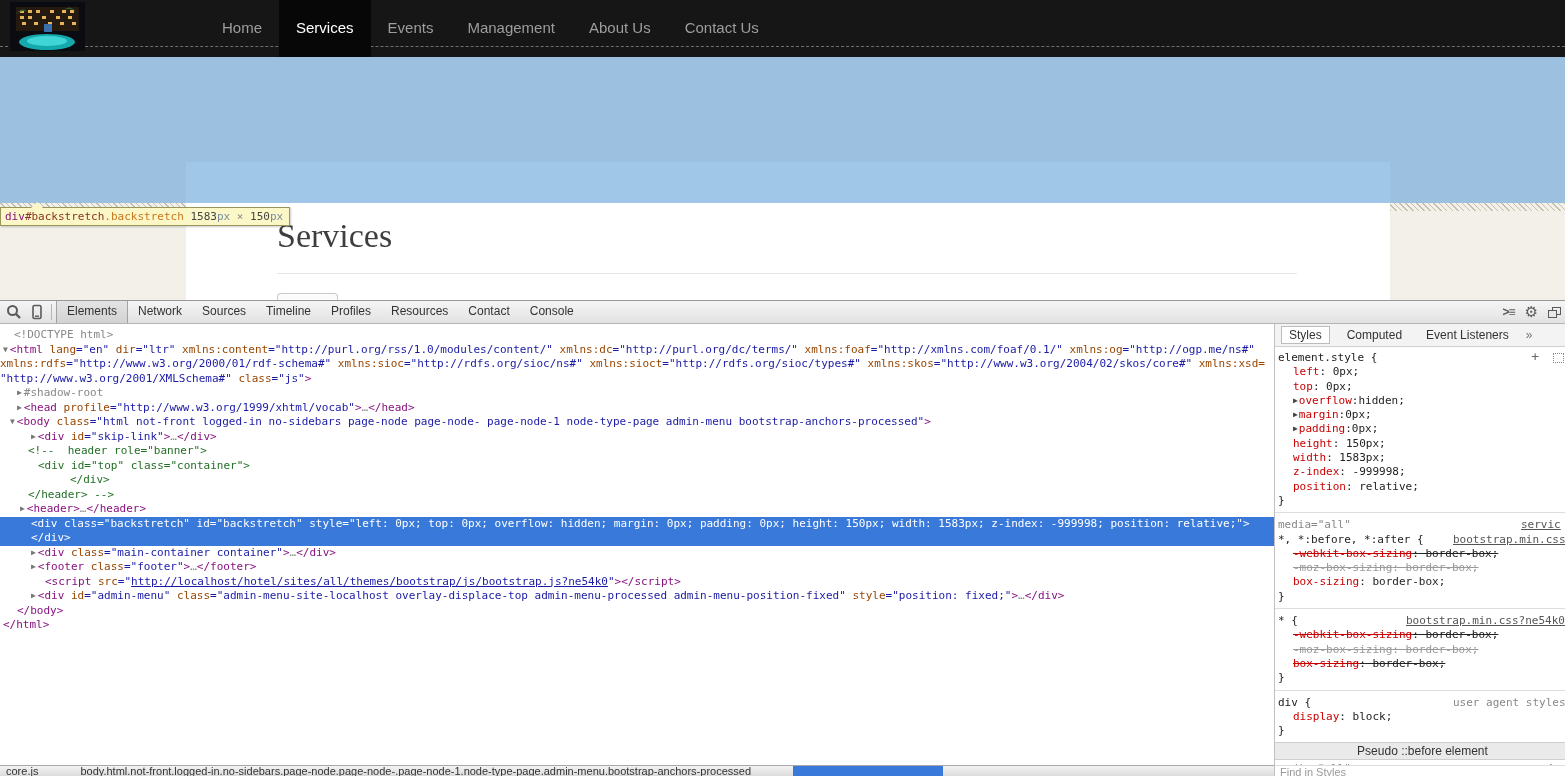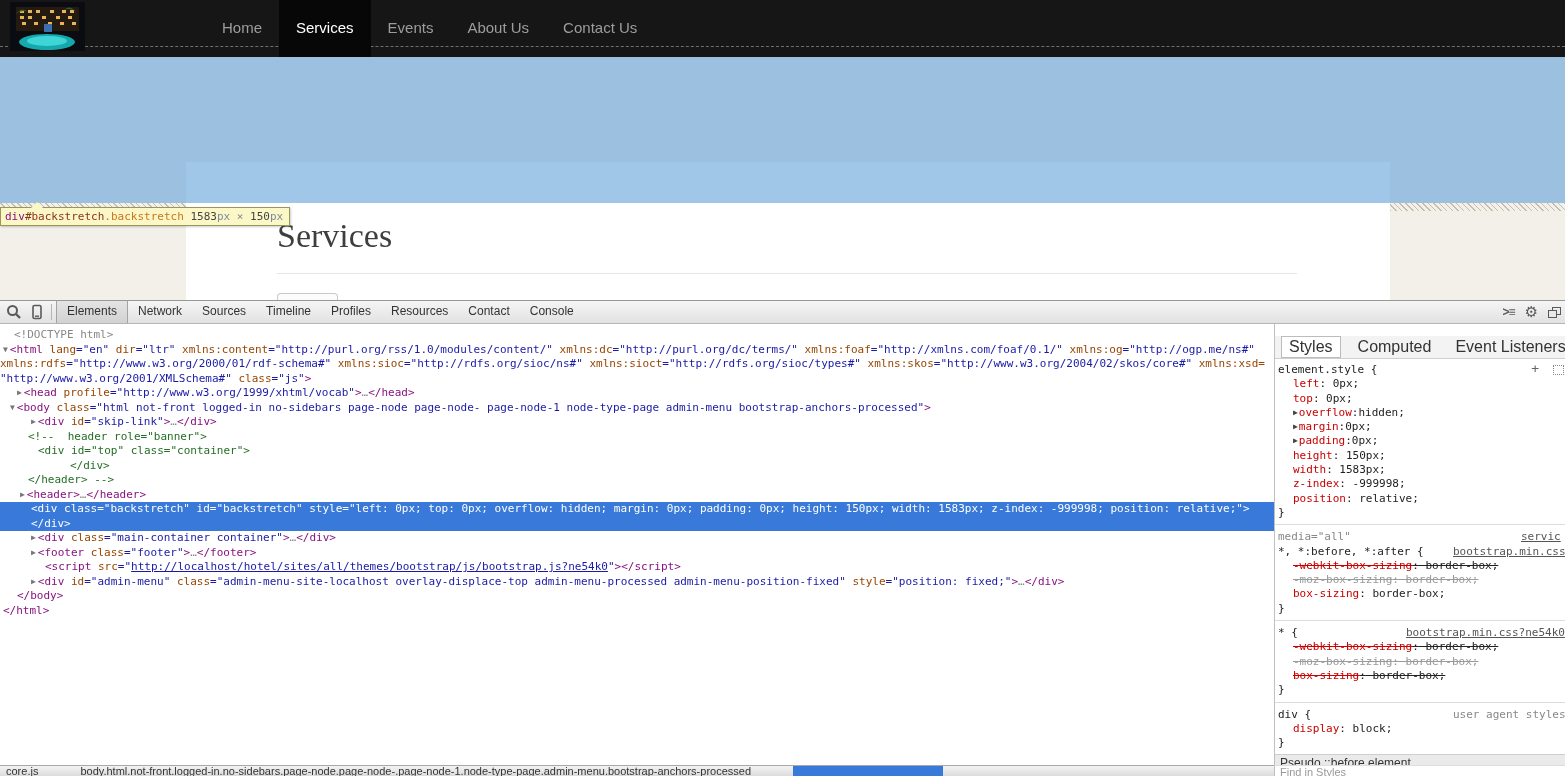--- a/index.html
+++ b/index.html
@@ -49,36 +49,36 @@
   .tl { white-space:pre; height:14.5px; line-height:14.5px; overflow:hidden; font-family:"DejaVu Sans Mono", monospace; font-size:11px; color:#222; }
   .tl span.g { color:#888; } .tl span.t { color:#881280; } .tl span.a { color:#994500; }
   .tl span.v { color:#1a1aa6; } .tl span.c { color:#236e25; }
   .tl span.lk { color:#1a1aa6; text-decoration:underline; }
   .tl span.ar { color:#777; font-size:8px; margin-right:2px; vertical-align:1px; }
   .tl.hl { background:#3879d9; }
   .tl.hl span { color:#fff !important; }
 
   
   .dt-styles { position:absolute; left:1274px; top:23px; right:0; bottom:11px; background:#fff; border-left:1px solid #c0c0c0; overflow:hidden; }
-  .sp-tabs { height:23px; background:#f3f3f3; border-bottom:1px solid #cfcfcf; display:flex; align-items:center; font-size:16px; color:#333;margin-top:12px; }
+  .sp-tabs { height:23px; background:#f3f3f3; border-bottom:1px solid #cfcfcf; display:flex; align-items:center; font-size:12px; color:#333; }
   .sp-tab { padding:1px 7px; margin-left:10px; cursor:pointer; white-space:nowrap; }
   .sp-tab.selected { background:#fff; border:1px solid #bcbcbc; margin-left:6px; }
   .sp-ovf { color:#777; margin-left:10px; cursor:pointer; }
   .sp-rows { padding-top:4px; }
   .sp-row { position:relative; height:14.3px; line-height:14.3px; font-family:"DejaVu Sans Mono", monospace; font-size:11px; color:#222; padding-left:3px; white-space:pre; }
   .sp-prop { padding-left:18px; }
   .pname { color:#c80000; } .pval { color:#222; }
   .strike-all .pname, .strike-all .pval { text-decoration:line-through; }
   .strike-gray .pname, .strike-gray .pval { color:#9a9a9a; text-decoration:line-through; }
   .varrow { color:#444; font-size:8px; vertical-align:1px; margin-right:1px; }
   .sp-link { position:absolute; top:0; color:#555; text-decoration:underline; white-space:pre; cursor:pointer; }
   .sp-glink { position:absolute; top:0; color:#888; white-space:pre; }
   .sp-media { color:#888; }
   .sp-sep { height:5px; border-bottom:1px solid #ddd; margin-bottom:5px; }
-  .pseudo-band { height:18px; line-height:17px; background:#eaeaea; border-top:1px solid #cfcfcf; border-bottom:1px solid #cfcfcf; font-family:"Liberation Sans", sans-serif; font-size:12px; color:#333; padding-left:5px; margin:4px 0 2px; }
+  .pseudo-band { height:18px; line-height:17px; background:#eaeaea; border-top:1px solid #cfcfcf; border-bottom:1px solid #cfcfcf; font-family:"Liberation Sans", sans-serif; font-size:12px; color:#333; padding-left:5px; margin:4px 0 2px;text-align:center; }
   .sp-plus { position:absolute; right:26px; top:-1px; color:#666; font-size:13px; cursor:pointer; }
   .sp-state { position:absolute; right:1px; top:2px; width:11px; height:10px; border:1px dotted #888; cursor:pointer; }
 
   
   .dt-status { position:absolute; left:0; bottom:0; width:1274px; height:11px; background:linear-gradient(#f3f3f3,#dcdcdc); border-top:1px solid #a8a8a8; white-space:nowrap; overflow:hidden; padding-left:6px; }
   .crumb { display:inline-block; font-size:11px; line-height:11px; color:#333; margin-right:42px; vertical-align:top; cursor:pointer; }
   .crumb.sel { background:#3879d9; color:#fff; padding:16px 7px; margin-right:0; }
   .find-row { position:absolute; left:1274px; right:0; bottom:0; height:11px; background:#fff; border-left:1px solid #c0c0c0; border-top:1px solid #ddd; font-size:11px; line-height:12px; color:#999; padding-left:5px; overflow:hidden; }
 </style>
 </head>
@@ -112,20 +112,21 @@
       <rect x="34" y="22" width="8" height="8" fill="#3a6fae"></rect>
       <path d="M6 12 q6 -8 12 -2 q-7 -3 -12 2" fill="#2f5c2f"></path>
       <path d="M66 10 q-6 -8 -12 -2 q7 -3 12 2" fill="#2f5c2f"></path>
       <ellipse cx="37" cy="40" rx="28" ry="8" fill="#15a8ad"></ellipse>
       <ellipse cx="37" cy="39" rx="20" ry="5" fill="#3fd4d6"></ellipse>
     </svg>
     <div class="nav-items" id="nav-items">
         <div class="nav-item">Home</div>
         <div class="nav-item active">Services</div>
         <div class="nav-item">Events</div>
+        <div class="nav-item">Management</div>
         <div class="nav-item">About Us</div>
         <div class="nav-item">Contact Us</div>
       </div>
   </div>
 
   <div class="page">
     <div class="main-white"></div>
     <div class="hl-overlay"></div>
     <div class="hatch hatch-l"></div>
     <div class="hatch hatch-r"></div>
@@ -164,20 +165,21 @@
             <span class="r1"></span>
           </span>
       </div>
     </div>
 
     <div class="dt-tree" id="dt-tree">
         <div class="tl" style="padding-left: 14px;"><span class="g">&lt;!DOCTYPE html&gt;</span></div>
         <div class="tl" style="padding-left: 3px;"><span class="ar">▼</span><span class="t">&lt;html</span><span class="a"> lang</span><span class="v">="en"</span><span class="a"> dir</span><span class="v">="ltr"</span><span class="a"> xmlns:content</span><span class="v">="http://purl.org/rss/1.0/modules/content/"</span><span class="a"> xmlns:dc</span><span class="v">="http://purl.org/dc/terms/"</span><span class="a"> xmlns:foaf</span><span class="v">="http://xmlns.com/foaf/0.1/"</span><span class="a"> xmlns:og</span><span class="v">="http://ogp.me/ns#"</span></div>
         <div class="tl" style="padding-left: 0px;"><span class="a">xmlns:rdfs</span><span class="v">="http://www.w3.org/2000/01/rdf-schema#"</span><span class="a"> xmlns:sioc</span><span class="v">="http://rdfs.org/sioc/ns#"</span><span class="a"> xmlns:sioct</span><span class="v">="http://rdfs.org/sioc/types#"</span><span class="a"> xmlns:skos</span><span class="v">="http://www.w3.org/2004/02/skos/core#"</span><span class="a"> xmlns:xsd=</span></div>
         <div class="tl" style="padding-left: 0px;"><span class="v">"http://www.w3.org/2001/XMLSchema#"</span><span class="a"> class</span><span class="v">="js"</span><span class="t">&gt;</span></div>
+        <div class="tl" style="padding-left: 17px;"><span class="ar">▶</span><span class="g">#shadow-root</span></div>
         <div class="tl" style="padding-left: 17px;"><span class="ar">▶</span><span class="t">&lt;head</span><span class="a"> profile</span><span class="v">="http://www.w3.org/1999/xhtml/vocab"</span><span class="t">&gt;</span><span class="g">…</span><span class="t">&lt;/head&gt;</span></div>
         <div class="tl" style="padding-left: 10px;"><span class="ar">▼</span><span class="t">&lt;body</span><span class="a"> class</span><span class="v">="html not-front logged-in no-sidebars page-node page-node- page-node-1 node-type-page admin-menu bootstrap-anchors-processed"</span><span class="t">&gt;</span></div>
         <div class="tl" style="padding-left: 31px;"><span class="ar">▶</span><span class="t">&lt;div</span><span class="a"> id</span><span class="v">="skip-link"</span><span class="t">&gt;</span><span class="g">…</span><span class="t">&lt;/div&gt;</span></div>
         <div class="tl" style="padding-left: 28px;"><span class="c">&lt;!--  header role="banner"&gt;</span></div>
         <div class="tl" style="padding-left: 38px;"><span class="c">&lt;div id="top" class="container"&gt;</span></div>
         <div class="tl" style="padding-left: 70px;"><span class="c">&lt;/div&gt;</span></div>
         <div class="tl" style="padding-left: 28px;"><span class="c">&lt;/header&gt; --&gt;</span></div>
         <div class="tl" style="padding-left: 20px;"><span class="ar">▶</span><span class="t">&lt;header&gt;</span><span class="g">…</span><span class="t">&lt;/header&gt;</span></div>
         <div class="tl hl" style="padding-left: 31px;"><span class="w">&lt;div class="backstretch" id="backstretch" style="left: 0px; top: 0px; overflow: hidden; margin: 0px; padding: 0px; height: 150px; width: 1583px; z-index: -999998; position: relative;"&gt;</span></div>
         <div class="tl hl" style="padding-left: 31px;"><span class="w">&lt;/div&gt;</span></div>

